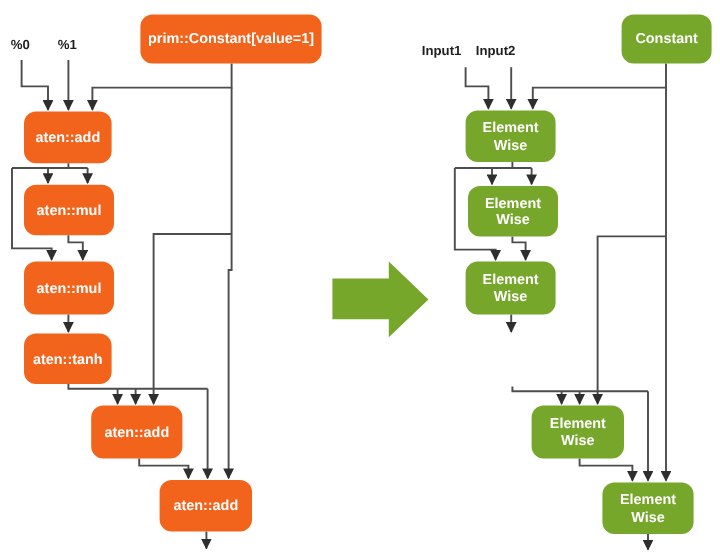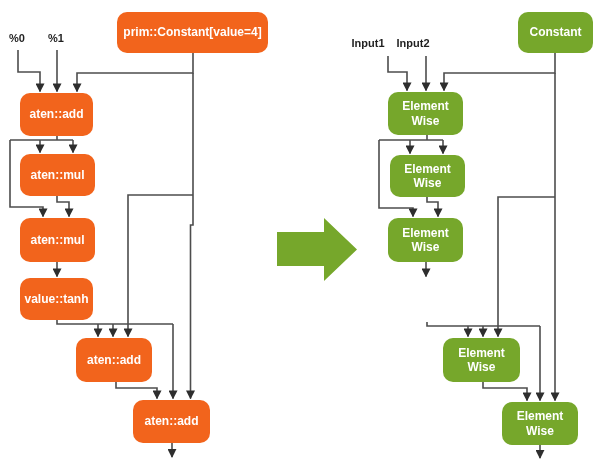--- a/index.html
+++ b/index.html
@@ -79,25 +79,25 @@
       <path d="M483,326 V336.5" marker-end="url(#ah)"></path>
       <path d="M540,326 V400.5" marker-end="url(#ah)"></path>
       <path d="M483,382 V388 H527 V400.5" marker-end="url(#ah)"></path>
       <path d="M540,445 V458" marker-end="url(#ah)"></path>
     </g>
   </svg>
 
   <div class="io-label" style="left:4px;top:32px;width:26px;">%0</div>
   <div class="io-label" style="left:43px;top:32px;width:26px;">%1</div>
 
-  <div class="node orange" style="left:117px;top:12px;width:151px;height:41px;">prim::Constant[value=4]</div>
+  <div class="node orange" style="left:117px;top:12px;width:151px;height:41px;">prim::Constant[value=1]</div>
   <div class="node orange" style="left:20px;top:93px;width:73px;height:43px;">aten::add</div>
   <div class="node orange" style="left:20px;top:154px;width:75px;height:42px;">aten::mul</div>
   <div class="node orange" style="left:20px;top:218px;width:75px;height:44px;">aten::mul</div>
-  <div class="node orange" style="left:20px;top:278px;width:73px;height:42px;">value::tanh</div>
+  <div class="node orange" style="left:20px;top:278px;width:73px;height:42px;">aten::tanh</div>
   <div class="node orange" style="left:76px;top:338px;width:76px;height:44px;">aten::add</div>
   <div class="node orange" style="left:133px;top:400px;width:77px;height:43px;">aten::add</div>
 
   <div class="io-label" style="left:340px;top:37px;width:56px;">Input1</div>
   <div class="io-label" style="left:385px;top:37px;width:56px;">Input2</div>
 
   <div class="node green" style="left:518px;top:12px;width:75px;height:41px;">Constant</div>
   <div class="node green" style="left:388px;top:92px;width:75px;height:43px;">Element Wise</div>
   <div class="node green" style="left:390px;top:155px;width:75px;height:42px;">Element Wise</div>
   <div class="node green" style="left:388px;top:218px;width:75px;height:44px;">Element Wise</div>

